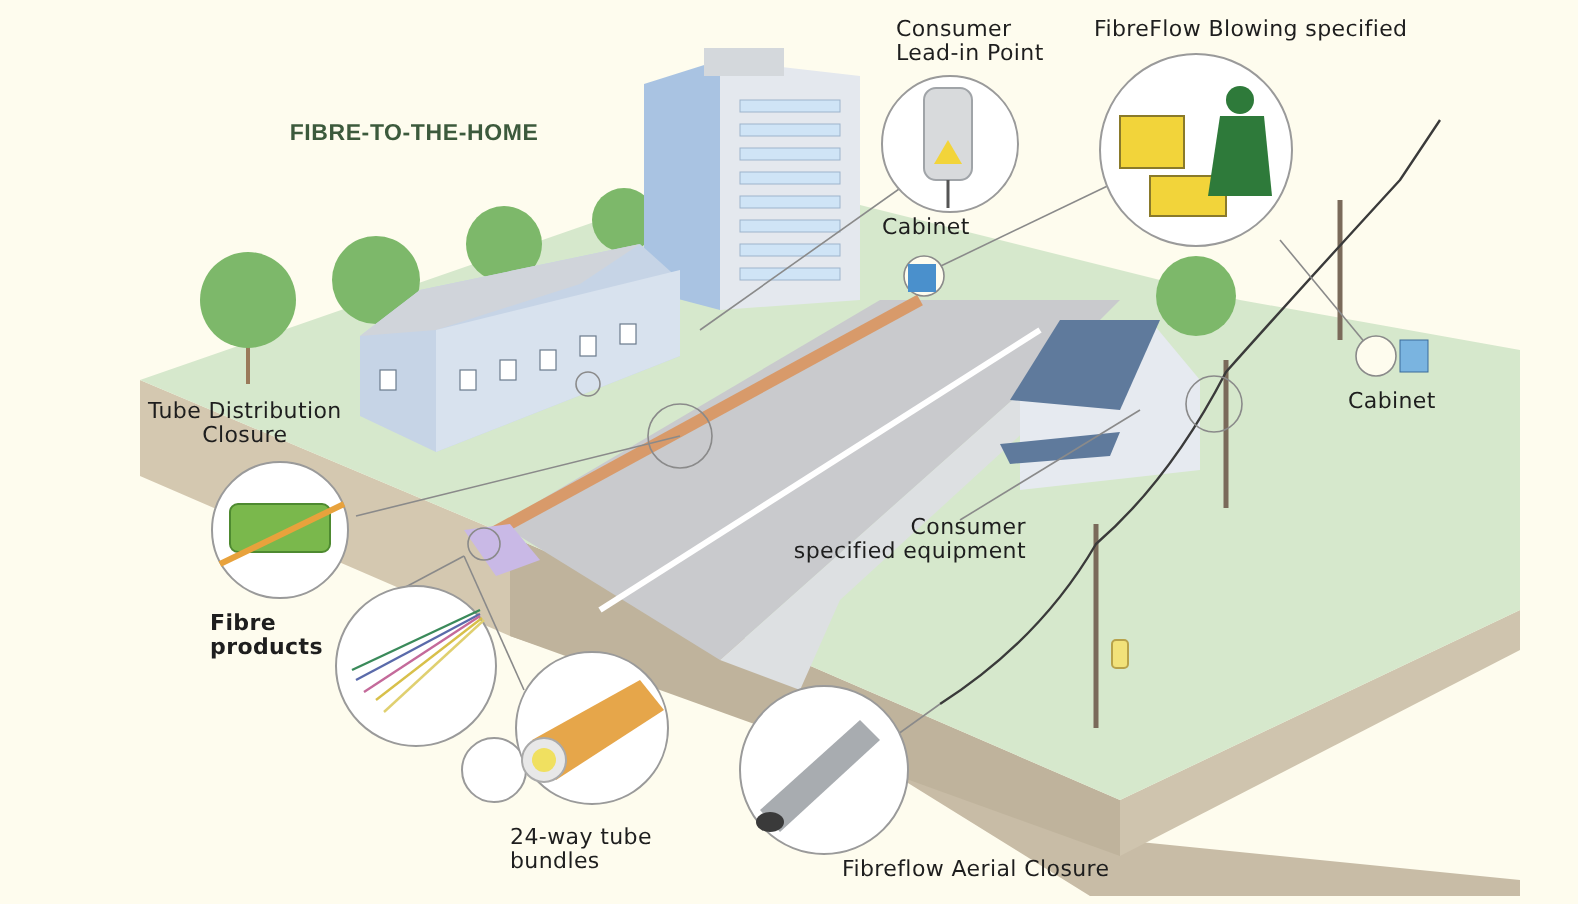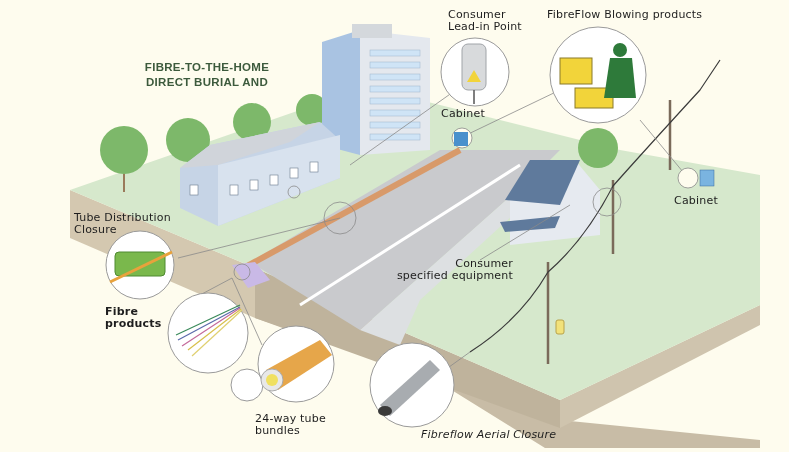--- a/index.html
+++ b/index.html
@@ -151,29 +151,28 @@
     <circle cx="620" cy="50" r="7" fill="#2e7a3a"></circle>
     <polygon points="610,58 632,58 636,98 604,98" fill="#2e7a3a"></polygon>
   </g>
 
   <rect x="454" y="132" width="14" height="14" fill="#4a90cc"></rect>
   <rect x="700" y="170" width="14" height="16" fill="#7ab4e0" stroke="#3a6a9a" stroke-width="0.5"></rect>
 </svg>
 
 <div class="title">
   <span>FIBRE-TO-THE-HOME</span>
-  <span>DIRECT BURIAL AND</span>
 </div>
 
 <div class="label" style="left:448px;top:9px;">Consumer
 Lead-in Point</div>
-<div class="label" style="left:547px;top:9px;">FibreFlow Blowing products</div>
+<div class="label" style="left:547px;top:9px;">FibreFlow Blowing specified</div>
 <div class="label" style="left:441px;top:108px;">Cabinet</div>
 <div class="label" style="left:674px;top:195px;">Cabinet</div>
-<div class="label" style="left:74px;top:212px;">Tube Distribution
+<div class="label" style="left:74px;top:200px;text-align:center;">Tube Distribution
 Closure</div>
 <div class="label" style="left:395px;top:258px;text-align:right;width:118px;">Consumer
 specified equipment</div>
 <div class="label" style="left:105px;top:306px;font-weight:bold;">Fibre
 products</div>
 <div class="label" style="left:255px;top:413px;">24-way tube
 bundles</div>
-<div class="label" style="left:421px;top:429px;font-style:italic;">Fibreflow Aerial Closure</div>
+<div class="label" style="left:421px;top:429px;">Fibreflow Aerial Closure</div>
 
 </body></html>

